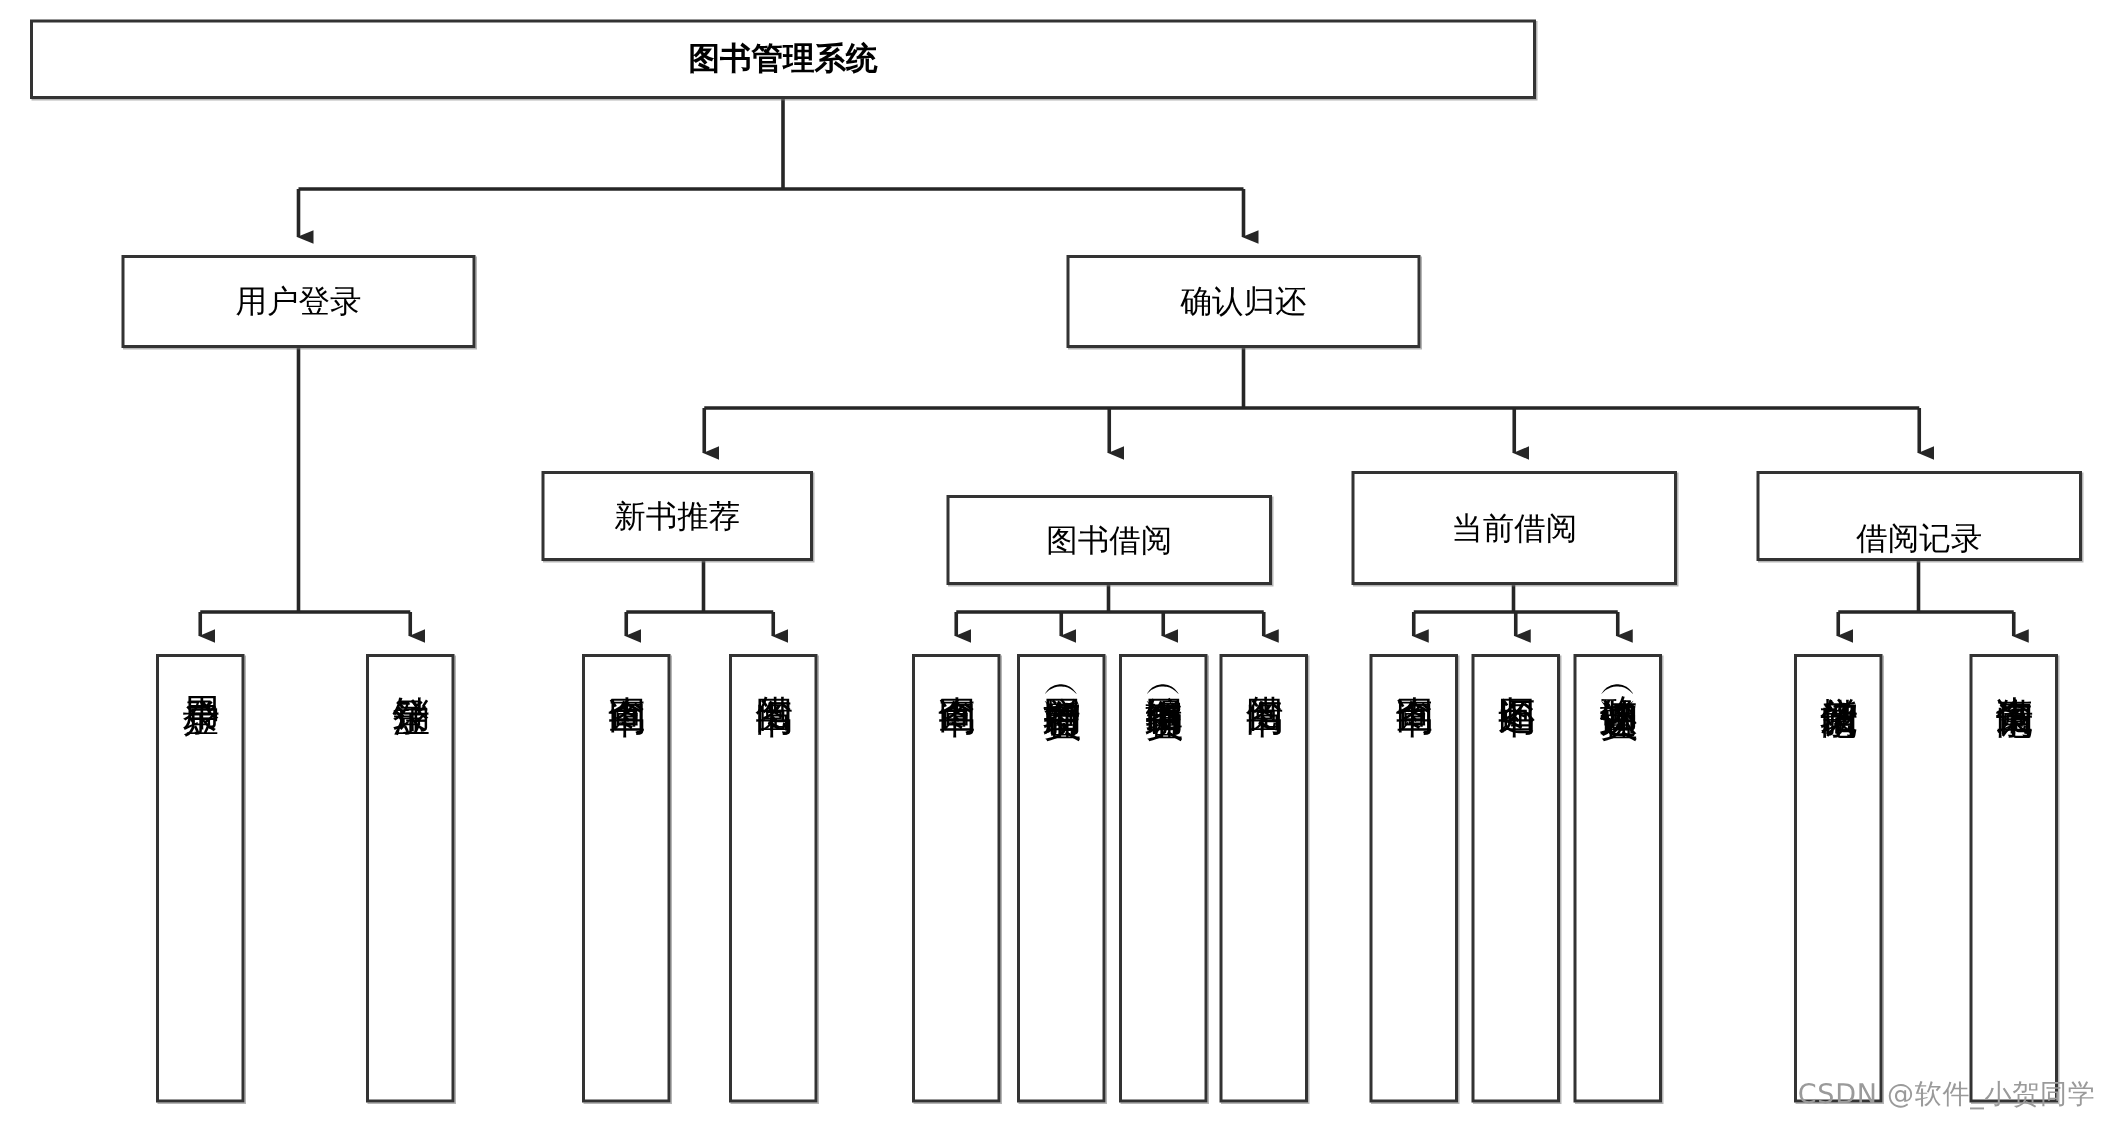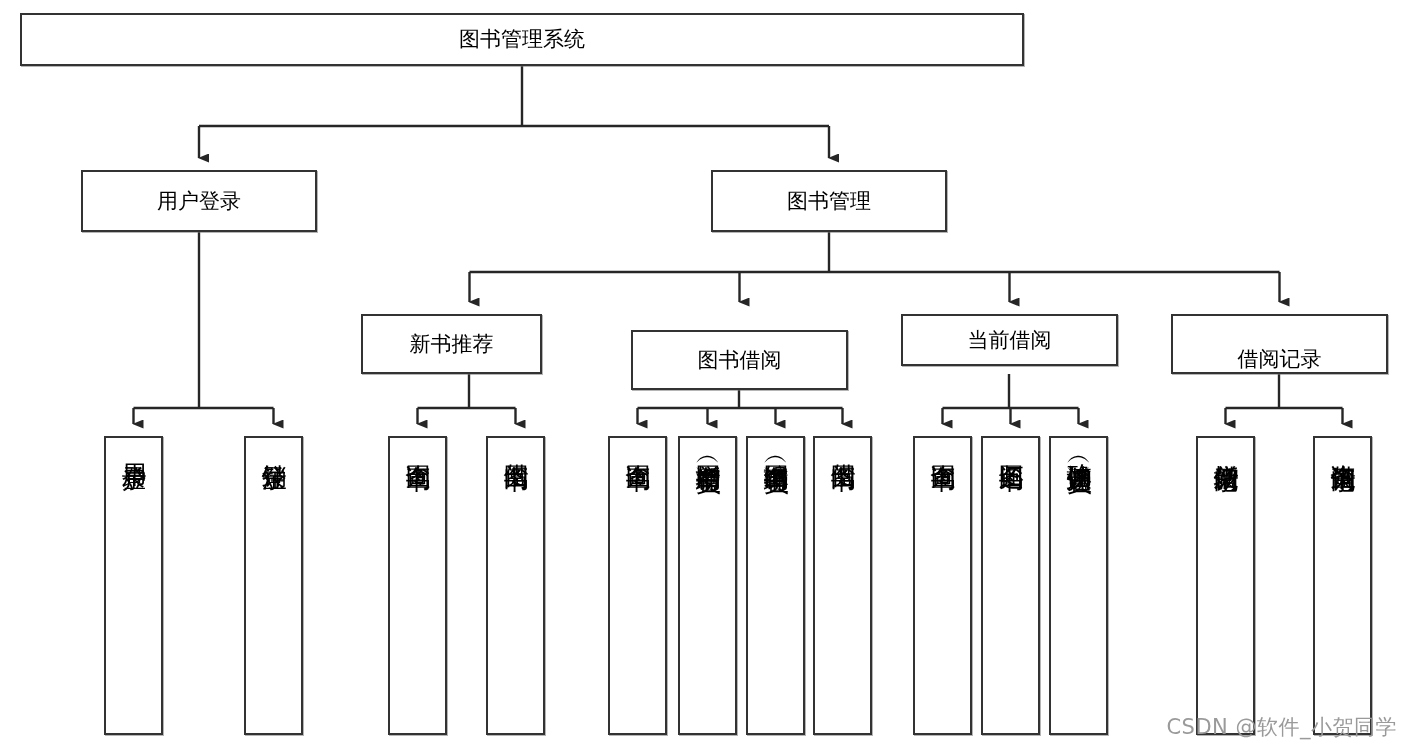--- a/index.html
+++ b/index.html
@@ -52,21 +52,21 @@
     writing-mode: vertical-rl;
     text-orientation: upright;
     font-size: 25px;
     letter-spacing: 1px;
     line-height: 1.05;
   }
   .watermark {
     position: absolute;
     right: 8px;
     bottom: 6px;
-    font-size: 21px;
+    font-size: 18px;
     color: #9a9a9a;
     letter-spacing: 0.5px;
     white-space: nowrap;
   }
 </style>
 </head>
 <body>
 
 <div id="canvas">
   <svg class="edges" viewBox="0 0 1405 747">
@@ -105,36 +105,36 @@
         <path d="M942.5,408 L942.5,424" marker-end="url(#arrow)"></path>
         <path d="M1010.5,408 L1010.5,424" marker-end="url(#arrow)"></path>
         <path d="M1078.5,408 L1078.5,424" marker-end="url(#arrow)"></path>
         <path d="M1279,374 L1279,408"></path>
         <path d="M1225.5,408 L1342.5,408"></path>
         <path d="M1225.5,408 L1225.5,424" marker-end="url(#arrow)"></path>
         <path d="M1342.5,408 L1342.5,424" marker-end="url(#arrow)"></path>
       </g>
   </svg>
   <div id="node-layer">
-      <div class="node horiz" style="left: 20px; top: 13px; width: 1004px; height: 53px;">
+      <div class="node horiz" style="left: 20px; top: 13px; width: 1004px; height: 53px; font-weight: bold;">
         <span class="label">图书管理系统</span>
       </div>
       <div class="node horiz" style="left: 81px; top: 170px; width: 236px; height: 62px;">
         <span class="label">用户登录</span>
       </div>
       <div class="node horiz" style="left: 711px; top: 170px; width: 236px; height: 62px;">
-        <span class="label">图书管理</span>
+        <span class="label">确认归还</span>
       </div>
       <div class="node horiz" style="left: 361px; top: 314px; width: 181px; height: 60px;">
         <span class="label">新书推荐</span>
       </div>
       <div class="node horiz" style="left: 631px; top: 314px; width: 217px; height: 60px; margin-top: 16px;">
         <span class="label">图书借阅</span>
       </div>
-      <div class="node horiz" style="left: 901px; top: 314px; width: 217px; height: 52px;">
+      <div class="node horiz" style="left: 901px; top: 314px; width: 217px; height: 76px;">
         <span class="label">当前借阅</span>
       </div>
       <div class="node horiz" style="left: 1171px; top: 314px; width: 217px; height: 60px; align-items: flex-end;">
         <span class="label">借阅记录</span>
       </div>
       <div class="node vert" style="left: 104px; top: 436px; width: 59px; height: 299px;">
         <span class="label">用户登录</span>
       </div>
       <div class="node vert" style="left: 244px; top: 436px; width: 59px; height: 299px;">
         <span class="label">注销登录</span>

